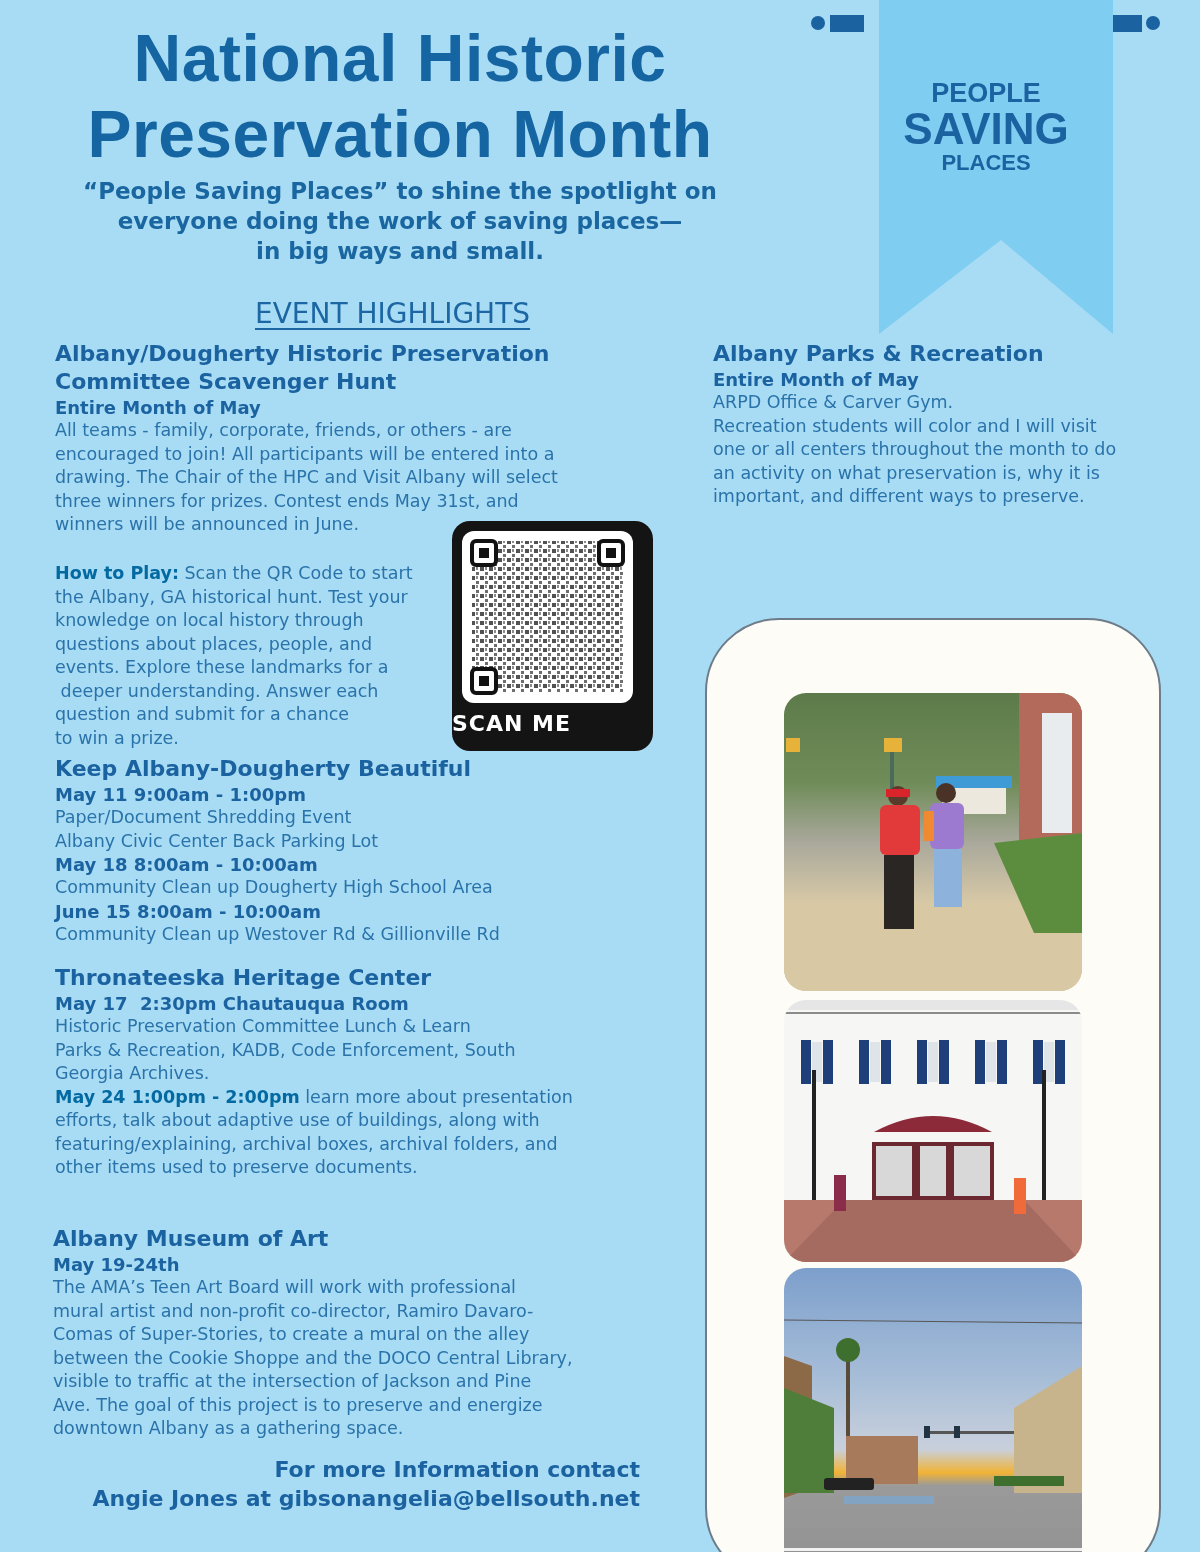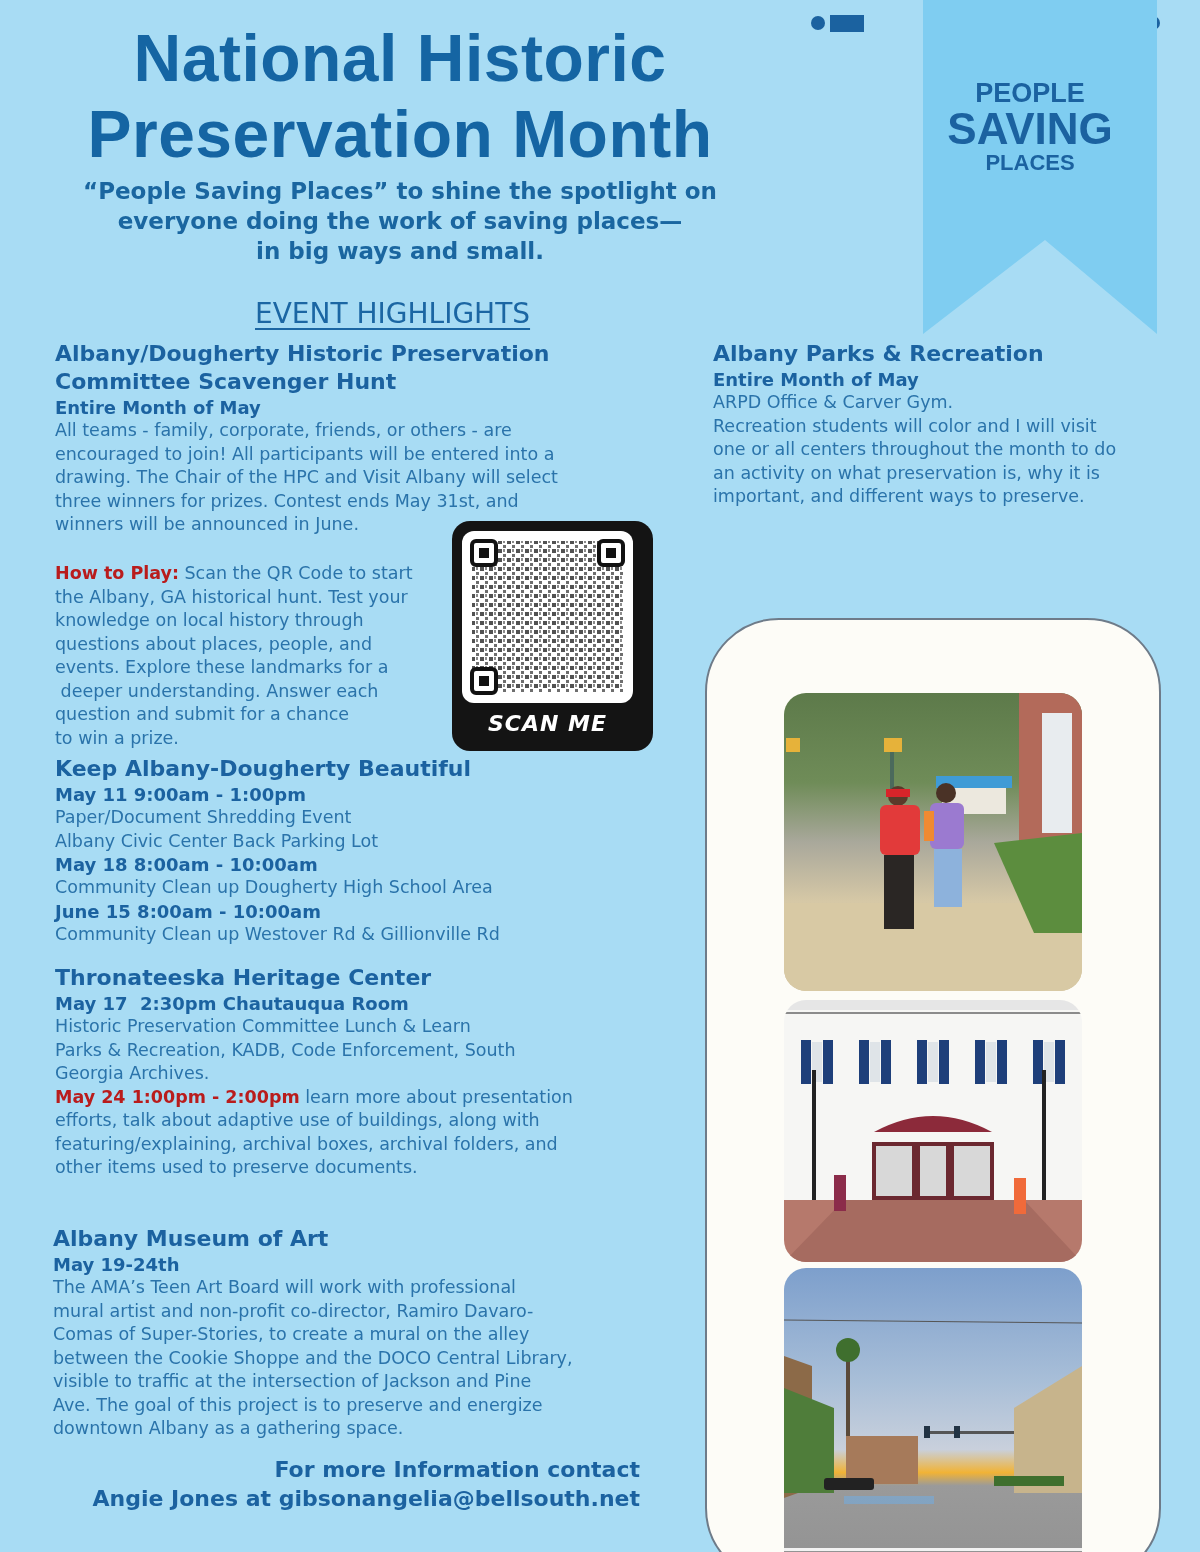--- a/index.html
+++ b/index.html
@@ -13,47 +13,47 @@
   .title {
     left:0; width:780px; top:20px; text-align:center;
     font-family:"Liberation Sans", sans-serif; font-weight:bold;
     font-size:66px; line-height:76px; color:#1565a3; letter-spacing:0.5px;
   }
   .subtitle {
     left:40px; width:700px; top:176px; text-align:center;
     font-size:23px; line-height:30px; color:#1a66a0; font-weight:bold;
   }
   .ribbon {
-    left:869px; top:0; width:234px; height:334px;margin-left:44px;
+    left:869px; top:0; width:234px; height:334px;
   }
   .ribbon svg { display:block; }
   .ribbon-text {
     position:absolute; left:0; width:234px; text-align:center;
     font-family:"Liberation Sans", sans-serif; font-weight:bold; color:#1b62a0;
   }
   .hook { background:#1b62a0; position:absolute; }
   .events-heading {
     left:245px; top:296px; font-size:28px; line-height:36px;
     text-decoration:underline; text-underline-offset:5px; color:#1b66a3;
   }
   .ev-title { font-weight:bold; font-size:22px; line-height:28px; color:#1b62a0; }
   .ev-sub { font-weight:bold; font-size:18px; line-height:23px; color:#1b62a0; }
   .ev-body { font-size:17.5px; line-height:23.5px; color:#2a73aa; font-weight:normal; }
-  .strong { font-weight:bold; color:#b91c1c; }
+  .strong { font-weight:bold; color:#0369a1; }
   .qr {
     left:452px; top:521px; width:191px; height:230px; background:#141414;
     border-radius:18px;
   }
   .qr-inner {
     position:absolute; left:10px; top:10px; width:171px; height:172px;
     background:#fff; border-radius:12px; overflow:hidden;
   }
   .qr-label {
-    position:absolute; left:0; width:191px; top:190px; text-align:center;
-    color:#fff; font-weight:bold; font-size:22px; letter-spacing:1px;font-style:italic;
+    position:absolute; left:0; width:191px; top:190px; 
+    color:#fff; font-weight:bold; font-size:22px; letter-spacing:1px;
   }
   .card {
     left:705px; top:618px; width:442px; height:960px;
     background:#fdfcf7; border:2px solid #6e7b89; border-radius:74px;
   }
   .photo {
     position:absolute; left:77px; width:298px; border-radius:22px; overflow:hidden;
   }
   .contact {
     left:40px; width:590px; top:1455px; text-align:right;

